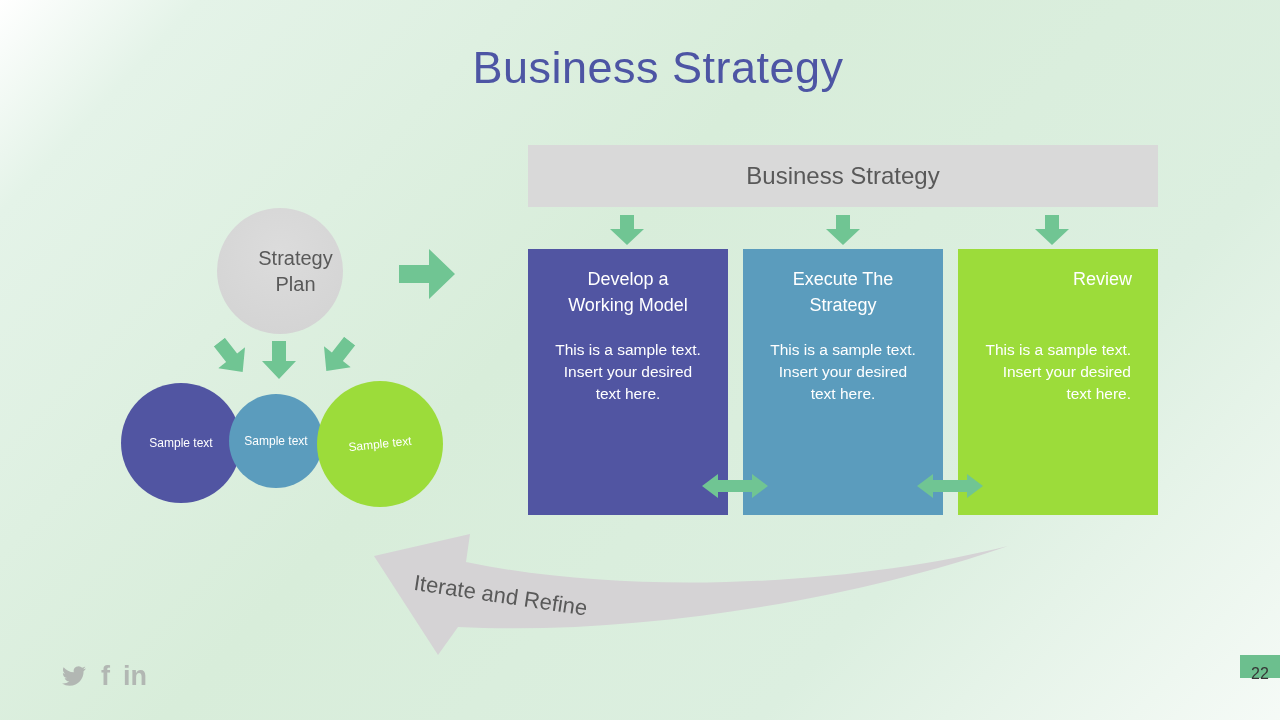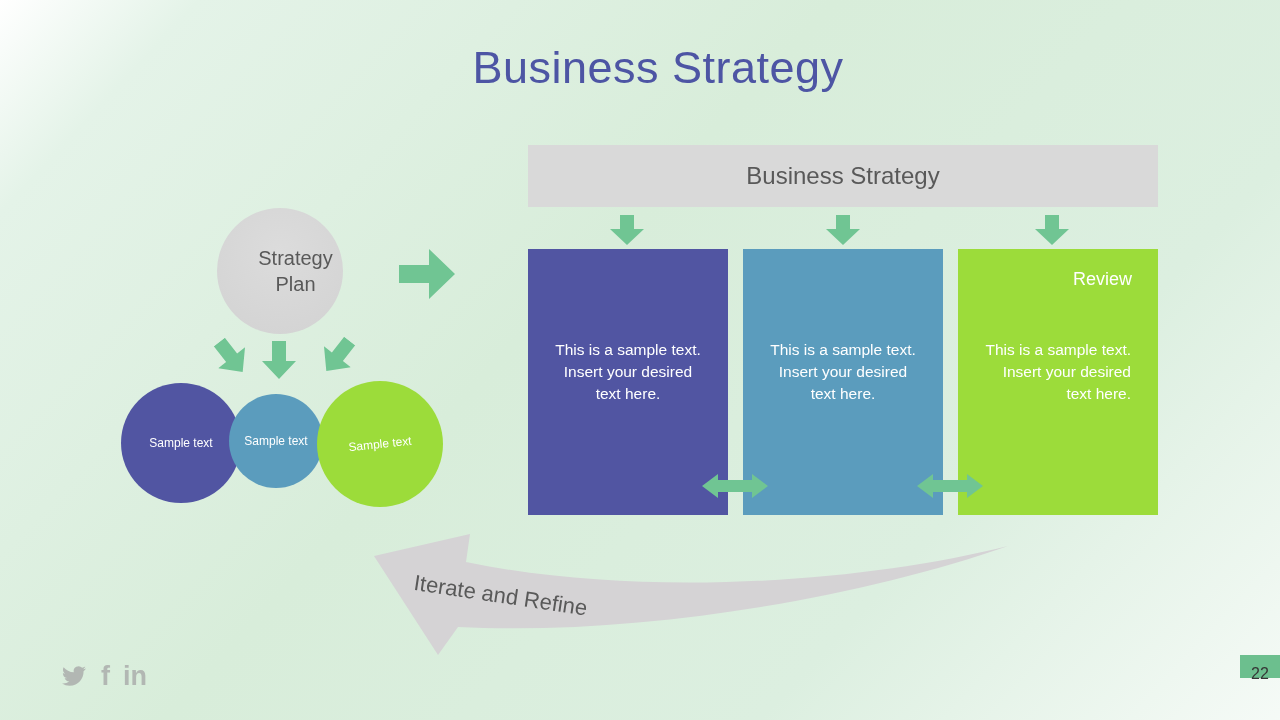--- a/index.html
+++ b/index.html
@@ -97,23 +97,25 @@
       <polygon points="10,0 24,0 24,14 34,14 17,30 0,14 10,14" fill="#70c593"></polygon>
     </svg>
     <svg class="abs" style="left:826px;top:215px;" width="34" height="30" viewBox="0 0 34 30">
       <polygon points="10,0 24,0 24,14 34,14 17,30 0,14 10,14" fill="#70c593"></polygon>
     </svg>
     <svg class="abs" style="left:1035px;top:215px;" width="34" height="30" viewBox="0 0 34 30">
       <polygon points="10,0 24,0 24,14 34,14 17,30 0,14 10,14" fill="#70c593"></polygon>
     </svg>
 
     <div class="abs sbox" style="left: 528px; background-color: rgb(81, 85, 162);">
+      <div class="sbox-title">Develop a Working Model</div>
       <div class="sbox-body">This is a sample text. Insert your desired text here.</div>
     </div>
     <div class="abs sbox" style="left: 743px; background-color: rgb(91, 156, 189);">
+      <div class="sbox-title">Execute The Strategy</div>
       <div class="sbox-body">This is a sample text. Insert your desired text here.</div>
     </div>
     <div class="abs sbox" style="left: 958px; background-color: rgb(156, 220, 58); text-align: right;">
       <div class="sbox-title">Review</div>
       <div class="sbox-body">This is a sample text. Insert your desired text here.</div>
     </div>
 
     <svg class="abs" style="left:702px;top:473px;z-index:4;" width="66" height="26" viewBox="0 0 66 26">
       <polygon points="0,13 16,1 16,7 50,7 50,1 66,13 50,25 50,19 16,19 16,25" fill="#70c593"></polygon>
     </svg>

